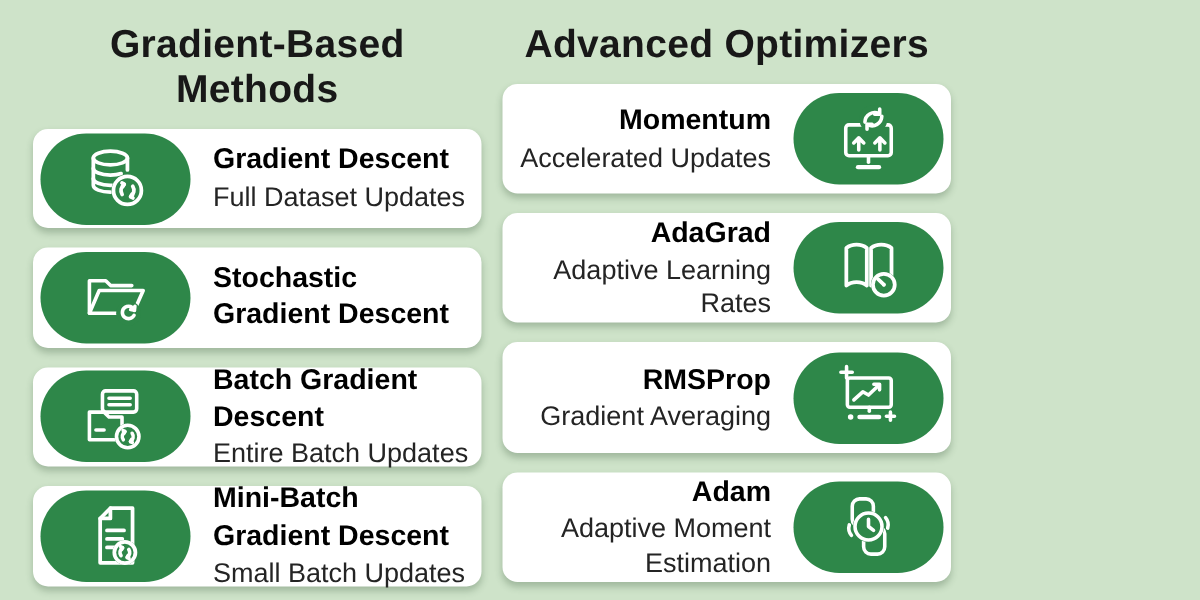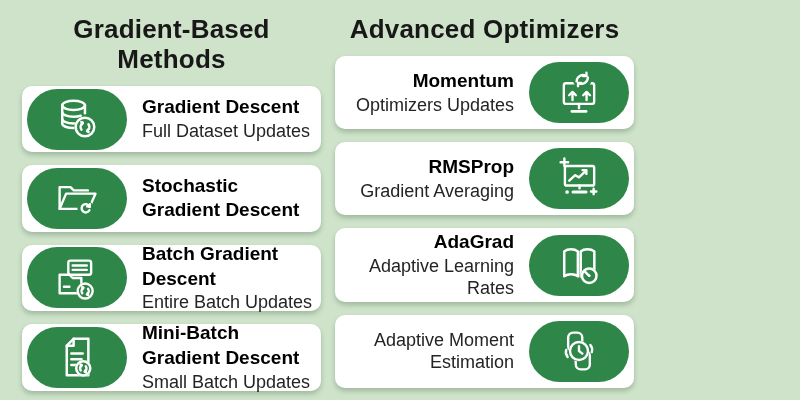--- a/index.html
+++ b/index.html
@@ -157,21 +157,42 @@
               <path d="M23.1 15.7v-3.1h3.1"></path>
               <path d="M18 28.5v-7.5M14.9 24.1l3.1-3.1 3.1 3.1"></path>
               <path d="M31 28.5v-7.5M27.9 24.1l3.1-3.1 3.1 3.1"></path>
               <path d="M24 32v4"></path>
               <path d="M17.5 39h13" stroke-width="2.6"></path>
             </g>
           </svg>
         </div>
         <div class="txt">
           <div class="card-title">Momentum</div>
-          <div class="card-sub">Optimizers Updates</div>
+          <div class="card-sub">Accelerated Updates</div>
+        </div>
+      </div>
+
+      <div class="card rev">
+        <div class="pill">
+          <svg width="50" height="46" viewBox="0 0 44 40">
+            <g class="ic">
+              <path d="M21 8c-3.2-2.6-8.8-2.6-12 0v22c3.2-2.6 8.8-2.6 12 0z"></path>
+              <path d="M23.5 8c3.2-2.6 8.8-2.6 12 0v22c-3.2-2.6-8.8-2.6-12 0z"></path>
+            </g>
+            <circle class="icf" cx="31" cy="29.5" r="7.6"></circle>
+            <g class="ic" stroke-width="2">
+              <circle cx="31" cy="29.5" r="6.4"></circle>
+              <path d="M31 29.5l-3.4-3.2"></path>
+              <path d="M31 29.5h.01"></path>
+            </g>
+          </svg>
+        </div>
+        <div class="txt">
+          <div class="card-title">AdaGrad</div>
+          <div class="card-sub">Adaptive Learning Rates</div>
         </div>
       </div>
 
       <div class="card rev">
         <div class="pill">
           <svg width="52" height="48" viewBox="0 0 48 44">
             <g class="ic" stroke-width="1.8">
               <path d="M10.5 3v7M7 6.5h7"></path>
               <path d="M37.5 31v5M35 33.5h5"></path>
             </g>
@@ -186,56 +207,36 @@
           </svg>
         </div>
         <div class="txt">
           <div class="card-title">RMSProp</div>
           <div class="card-sub">Gradient Averaging</div>
         </div>
       </div>
 
       <div class="card rev">
         <div class="pill">
-          <svg width="50" height="46" viewBox="0 0 44 40">
-            <g class="ic">
-              <path d="M21 8c-3.2-2.6-8.8-2.6-12 0v22c3.2-2.6 8.8-2.6 12 0z"></path>
-              <path d="M23.5 8c3.2-2.6 8.8-2.6 12 0v22c-3.2-2.6-8.8-2.6-12 0z"></path>
-            </g>
-            <circle class="icf" cx="31" cy="29.5" r="7.6"></circle>
-            <g class="ic" stroke-width="2">
-              <circle cx="31" cy="29.5" r="6.4"></circle>
-              <path d="M31 29.5l-3.4-3.2"></path>
-              <path d="M31 29.5h.01"></path>
-            </g>
-          </svg>
-        </div>
-        <div class="txt">
-          <div class="card-title">AdaGrad</div>
-          <div class="card-sub">Adaptive Learning Rates</div>
-        </div>
-      </div>
-
-      <div class="card rev">
-        <div class="pill">
           <svg width="52" height="48" viewBox="0 0 48 44">
             <g class="ic">
               <rect x="14" y="5" width="13" height="17" rx="4.5"></rect>
               <rect x="21" y="22" width="13" height="17" rx="4.5"></rect>
               <path d="M34.5 16.5a7 7 0 0 1 1.3 6.5"></path>
               <path d="M13.5 27.5a7 7 0 0 1-1.3-6.5"></path>
             </g>
             <circle class="icf" cx="24" cy="22" r="9.6"></circle>
             <g class="ic">
               <circle cx="24" cy="22" r="8.3"></circle>
               <path d="M24 17.5V22l3.1 2.4"></path>
             </g>
           </svg>
         </div>
         <div class="txt">
+          <div class="card-title">Adam</div>
           <div class="card-sub">Adaptive Moment Estimation</div>
         </div>
       </div>
 
     </div>
   </div>
 
 </div>
 
 </body></html>

